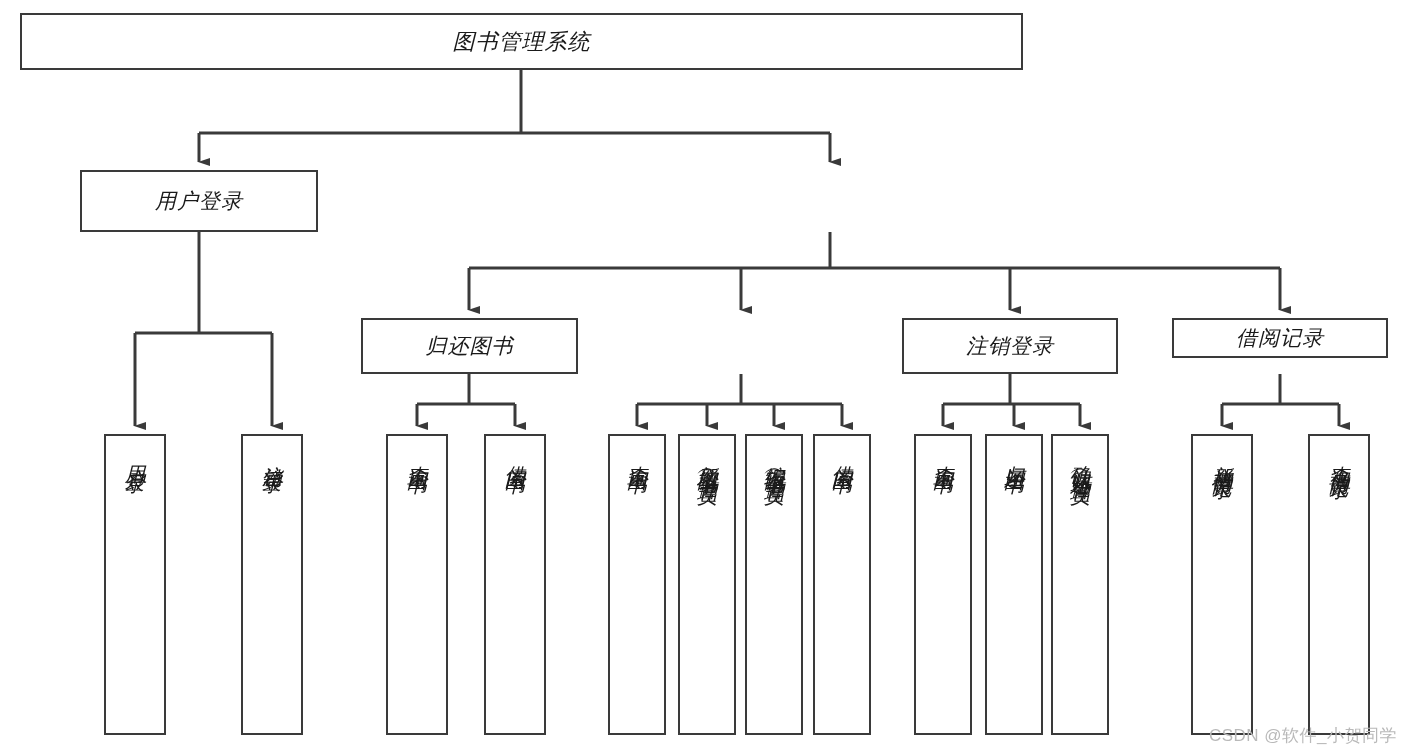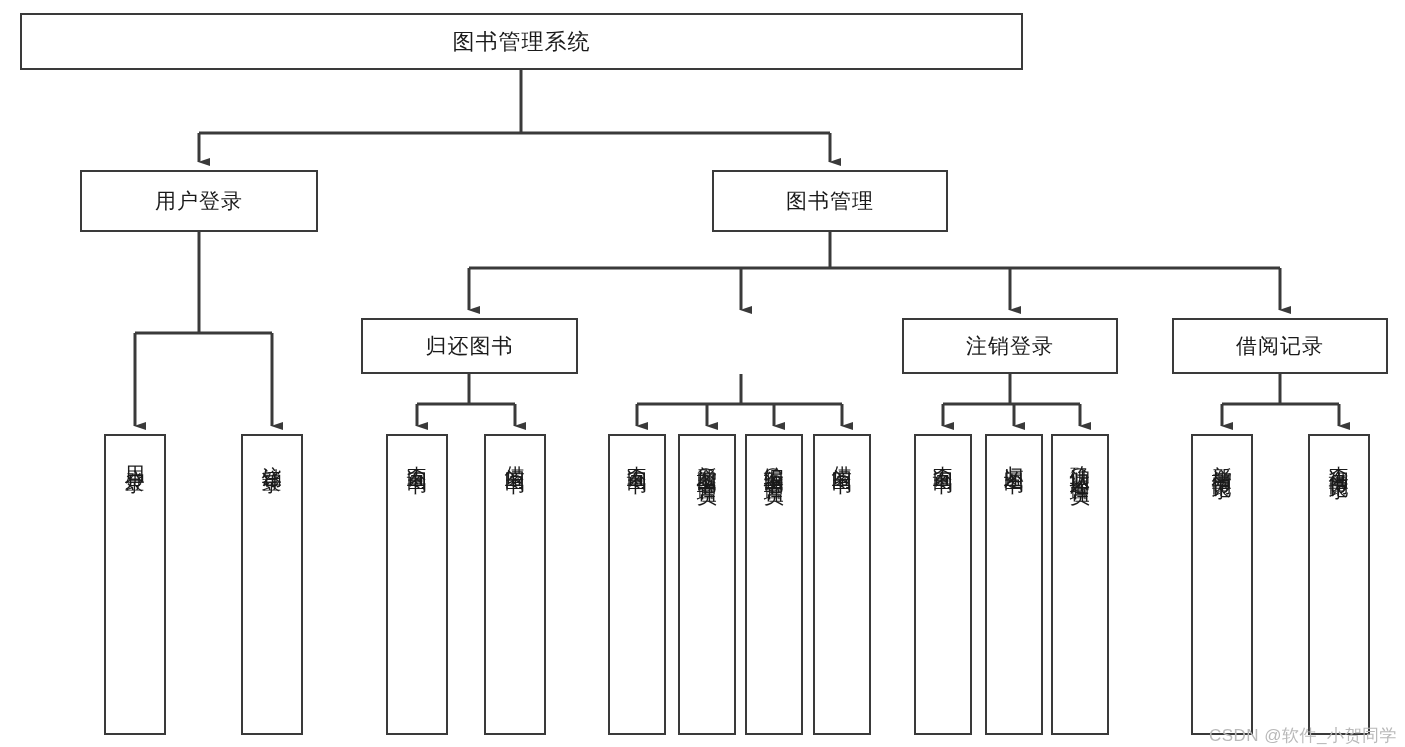--- a/index.html
+++ b/index.html
@@ -28,20 +28,21 @@
   .node {
     position: absolute;
     box-sizing: border-box;
     background: #ffffff;
     border: 2px solid #0f766e;
     display: flex;
     align-items: center;
     justify-content: center;
     color: #1a1a1a;
     z-index: 2;
+    font-style: italic;
   }
   .node-label {
     font-size: 21px;
     line-height: 1.15;
     letter-spacing: 1px;
     white-space: nowrap;
     color: #1a1a1a;
   }
   .node.horizontal .node-label {
     writing-mode: horizontal-tb;
@@ -134,31 +135,28 @@
     </g>
   </svg>
 
   <div class="node horizontal root" style="left: 20px; top: 13px; width: 1003px; height: 57px; border-color: rgb(58, 58, 58); background: rgb(255, 255, 255); color: rgb(26, 26, 26);">
     <span class="node-label">图书管理系统</span>
   </div>
 
   <div class="node horizontal level2" style="left: 80px; top: 170px; width: 238px; height: 62px; border-color: rgb(58, 58, 58); background: rgb(255, 255, 255); color: rgb(26, 26, 26);">
     <span class="node-label">用户登录</span>
   </div>
-  <div class="node horizontal level2" style="left: 712px; top: 170px; width: 236px; height: 62px; border-color: rgb(58, 58, 58); background: rgb(255, 255, 255); color: rgb(26, 26, 26);">
-    <span class="node-label">图书管理</span>
-  </div>
 
   <div class="node horizontal level3" style="left: 361px; top: 318px; width: 217px; height: 56px; border-color: rgb(58, 58, 58); background: rgb(255, 255, 255); color: rgb(26, 26, 26);">
     <span class="node-label">归还图书</span>
   </div>
   <div class="node horizontal level3" style="left: 902px; top: 318px; width: 216px; height: 56px; border-color: rgb(58, 58, 58); background: rgb(255, 255, 255); color: rgb(26, 26, 26);">
     <span class="node-label">注销登录</span>
   </div>
-  <div class="node horizontal level3" style="left: 1172px; top: 318px; width: 216px; height: 56px; border-color: rgb(58, 58, 58); background: rgb(255, 255, 255); color: rgb(26, 26, 26);">
+  <div class="node horizontal level3" style="left: 1172px; top: 318px; width: 216px; height: 40px; border-color: rgb(58, 58, 58); background: rgb(255, 255, 255); color: rgb(26, 26, 26);">
     <span class="node-label">借阅记录</span>
   </div>
 
   <div class="node vertical leaf" style="left: 104px; top: 434px; width: 62px; height: 301px; border-color: rgb(58, 58, 58); background: rgb(255, 255, 255); color: rgb(26, 26, 26);">
     <span class="node-label">用户登录</span>
   </div>
   <div class="node vertical leaf" style="left: 241px; top: 434px; width: 62px; height: 301px; border-color: rgb(58, 58, 58); background: rgb(255, 255, 255); color: rgb(26, 26, 26);">
     <span class="node-label">注销登录</span>
   </div>
 

